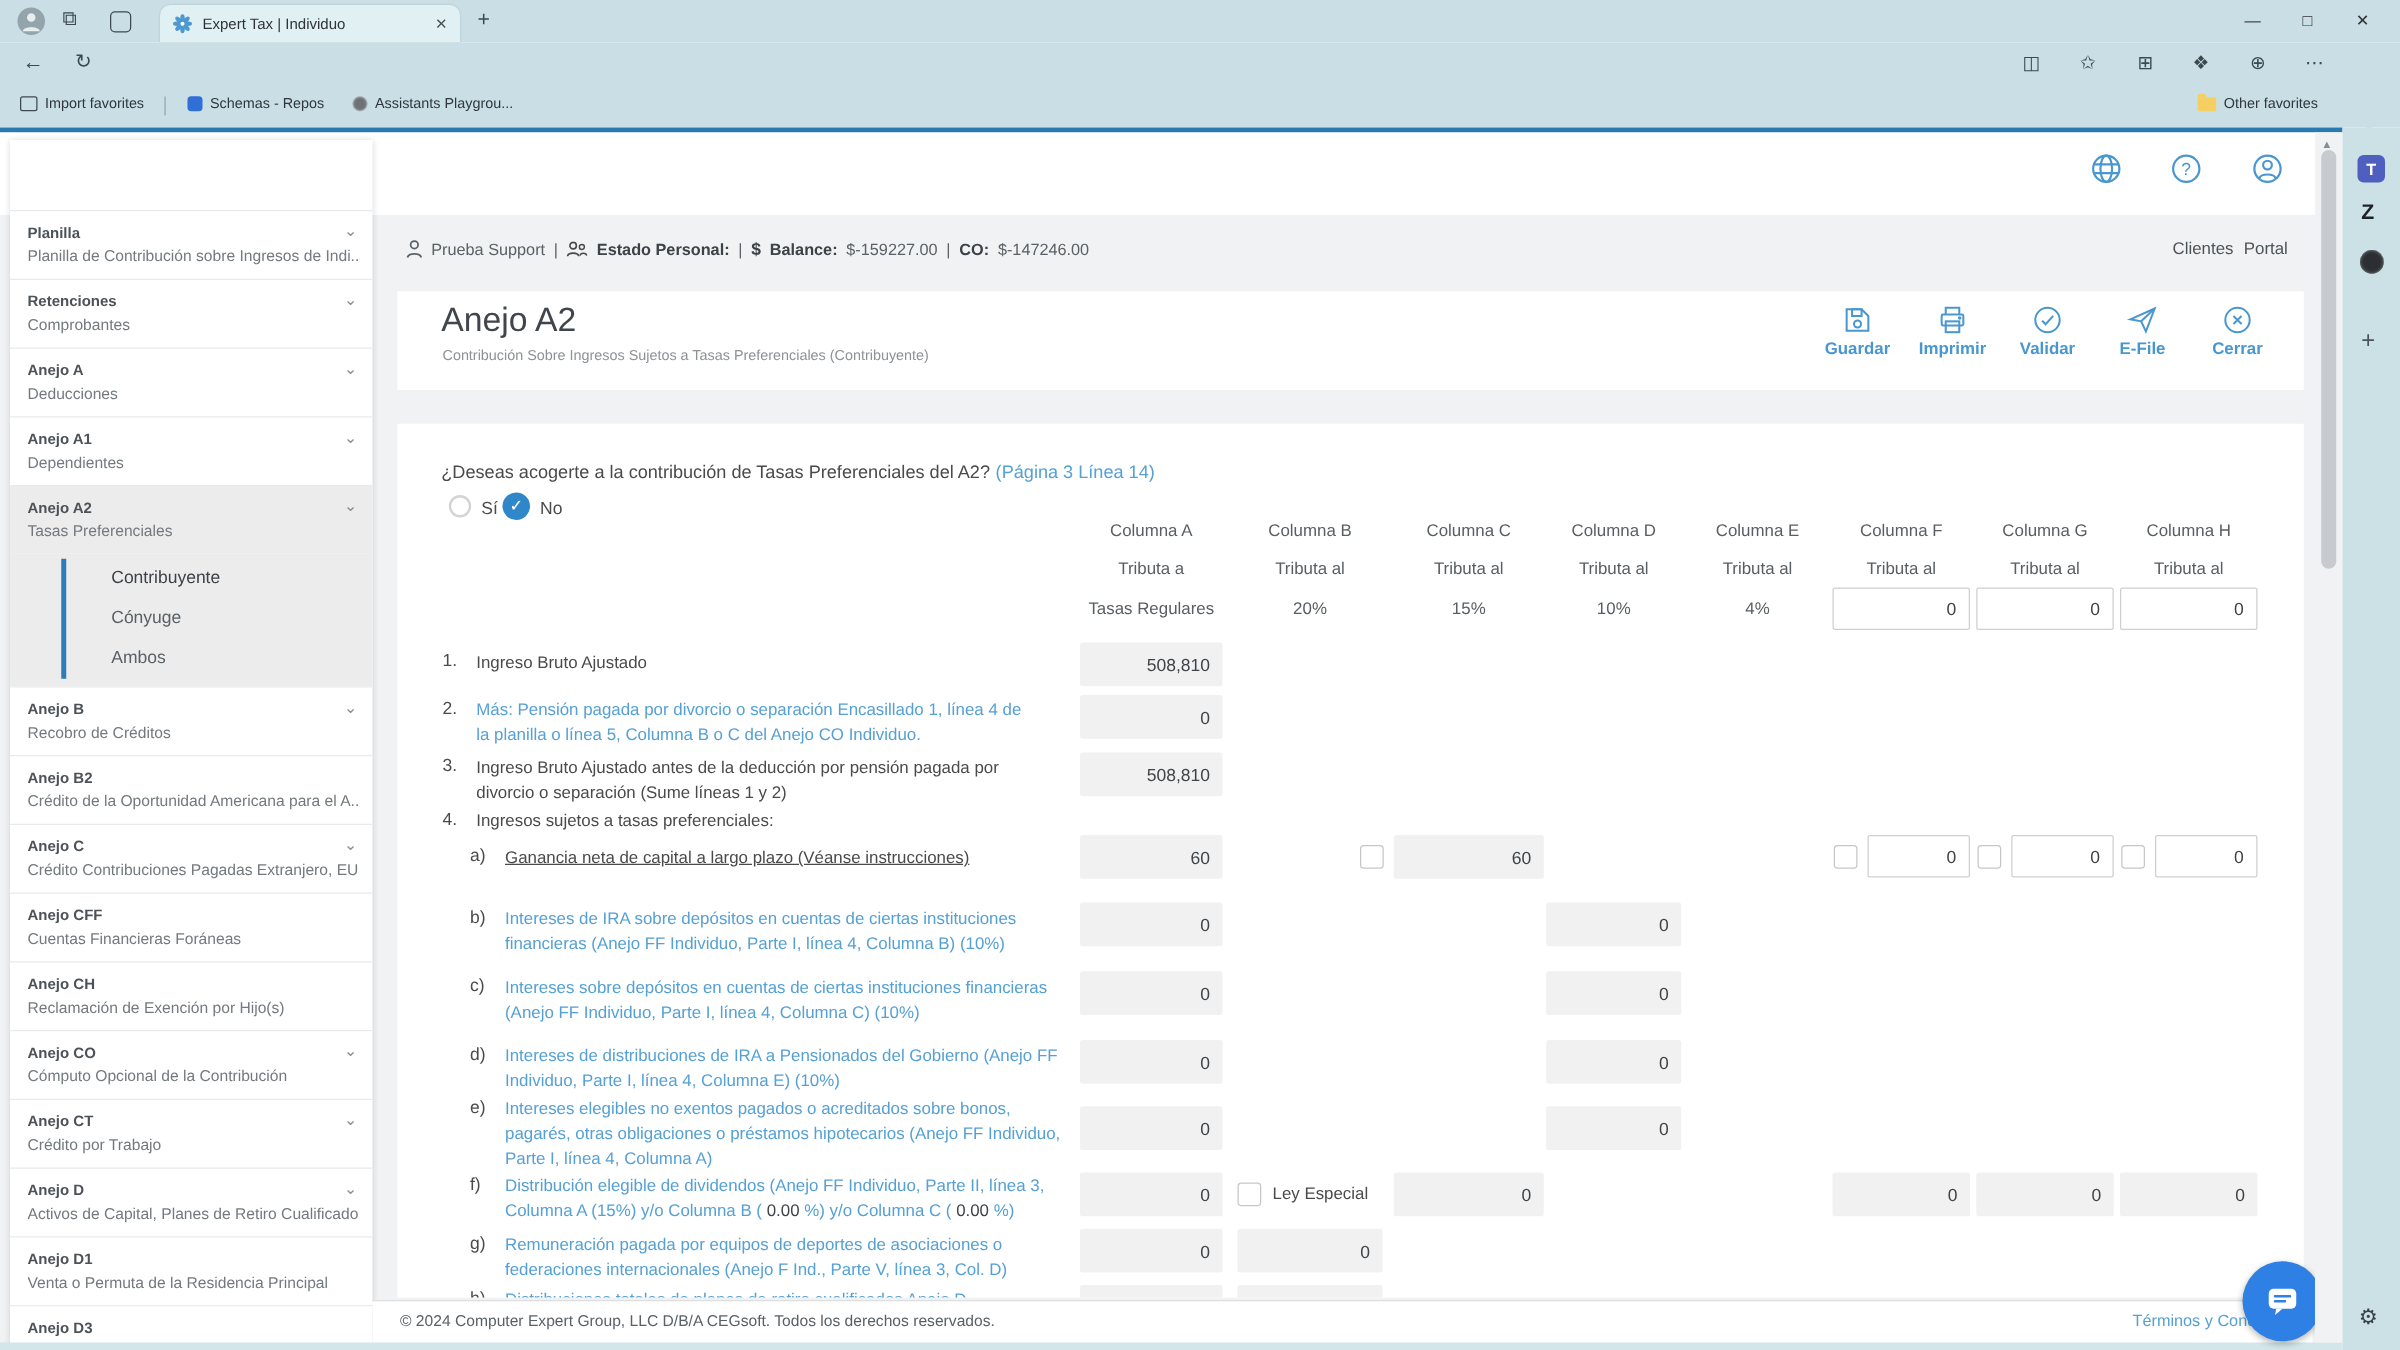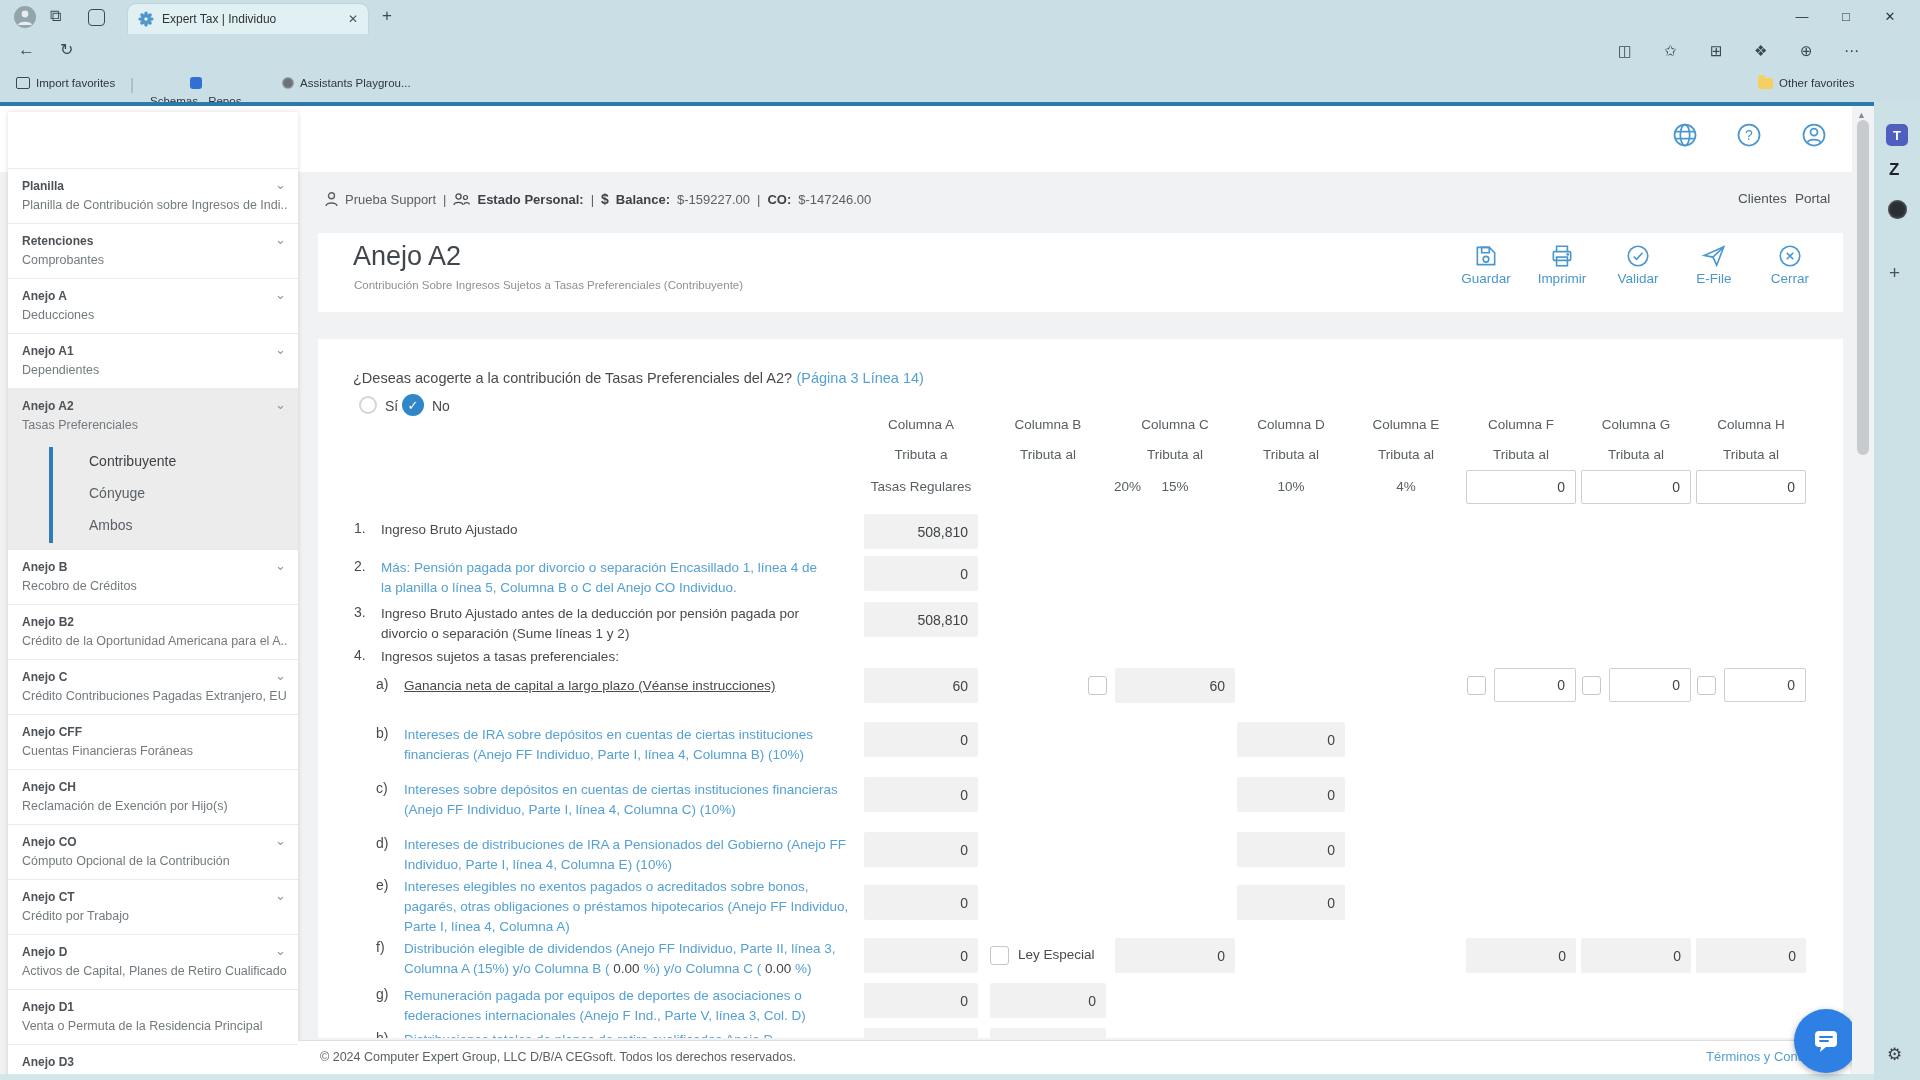--- a/index.html
+++ b/index.html
@@ -146,21 +146,21 @@
     <div class="abs chrome-ico" style="left:1844px;top:9px;">⋯</div>
     <div class="abs" style="left:1884px;top:45px;width:23px;height:23px;border-radius:50%;background:linear-gradient(135deg,#6ab7f5,#8a7bf0 55%,#e98ac8);"></div>
   </div>
 
   <div class="abs favbar">
     <div class="abs fav-item" style="left:16px;top:9px;">
       <span style="width:12px;height:10px;border:1.5px solid #3c4a50;border-radius:2px;display:inline-block;"></span>
       <span>Import favorites</span>
     </div>
     <div class="abs" style="left:130px;top:8px;color:#9fb4ba;">|</div>
-    <div class="abs fav-item" style="left:150px;top:9px;flex-direction:column;">
+    <div class="abs fav-item" style="left:150px;top:9px;">
       <span style="width:12px;height:12px;background:#2f6fd6;border-radius:3px;display:inline-block;"></span>
       <span>Schemas - Repos</span>
     </div>
     <div class="abs fav-item" style="left:282px;top:9px;">
       <span style="width:12px;height:12px;background:#6b7378;border-radius:50%;display:inline-block;box-shadow:inset 0 0 2px #fff;"></span>
       <span>Assistants Playgrou...</span>
     </div>
     <div class="abs fav-item" style="left:1758px;top:9px;">
       <span class="folder"></span>
       <span>Other favorites</span>
@@ -312,21 +312,21 @@
         <div class="sb-item">
           <div class="sb-title">Anejo D3</div>
           <div class="sb-sub"></div>
         </div>
       </div>
   </div>
 
   <div class="abs panel" style="left:318px;top:233px;width:1525px;height:79px;">
     <div class="abs pg-title" style="left:35px;top:8px;">Anejo A2</div>
     <div class="abs pg-sub" style="left:36px;top:46px;">Contribución Sobre Ingresos Sujetos a Tasas Preferenciales (Contribuyente)</div>
-    <div id="actions" class="abs" style="left:1130px;top:10px;display:flex;">
+    <div id="actions" class="abs" style="left:1130px;top:10px;display:flex;font-weight:bold;">
         <div class="actbtn">
           <svg class="ic" width="26" height="26" viewBox="0 0 24 24" fill="none" stroke="#4a97cf" stroke-width="1.5" style="margin:0 auto;">
             <g>
               <path d="M4 4h11l5 5v11H4z"></path>
               <path d="M8 4h7v5H8z"></path>
               <circle cx="12" cy="15" r="2.6"></circle>
             </g>
           </svg>
           <div class="lbl">Guardar</div>
         </div>
@@ -379,21 +379,21 @@
     <div class="abs radio" style="left:41px;top:57px;"></div>
     <div class="abs radio-lbl" style="left:67px;top:59px;">Sí</div>
     <div class="abs radio-on" style="left:84px;top:55px;">✓</div>
     <div class="abs radio-lbl" style="left:114px;top:59px;">No</div>
     <div id="colheads">
         <div class="abs colhead" style="left: 538px; top: 78px;">Columna A</div>
         <div class="abs colhead" style="left: 538px; top: 108px;">Tributa a</div>
         <div class="abs colhead" style="left: 538px; top: 140px;">Tasas Regulares</div>
         <div class="abs colhead" style="left: 665px; top: 78px;">Columna B</div>
         <div class="abs colhead" style="left: 665px; top: 108px;">Tributa al</div>
-        <div class="abs colhead" style="left: 693px; top: 140px; text-align: right;">20%</div>
+        <div class="abs colhead" style="left: 665px; top: 140px;">20%</div>
         <div class="abs colhead" style="left: 792px; top: 78px;">Columna C</div>
         <div class="abs colhead" style="left: 792px; top: 108px;">Tributa al</div>
         <div class="abs colhead" style="left: 792px; top: 140px;">15%</div>
         <div class="abs colhead" style="left: 908px; top: 78px;">Columna D</div>
         <div class="abs colhead" style="left: 908px; top: 108px;">Tributa al</div>
         <div class="abs colhead" style="left: 908px; top: 140px;">10%</div>
         <div class="abs colhead" style="left: 1023px; top: 78px;">Columna E</div>
         <div class="abs colhead" style="left: 1023px; top: 108px;">Tributa al</div>
         <div class="abs colhead" style="left: 1023px; top: 140px;">4%</div>
         <div class="abs colhead" style="left: 1138px; top: 78px;">Columna F</div>

